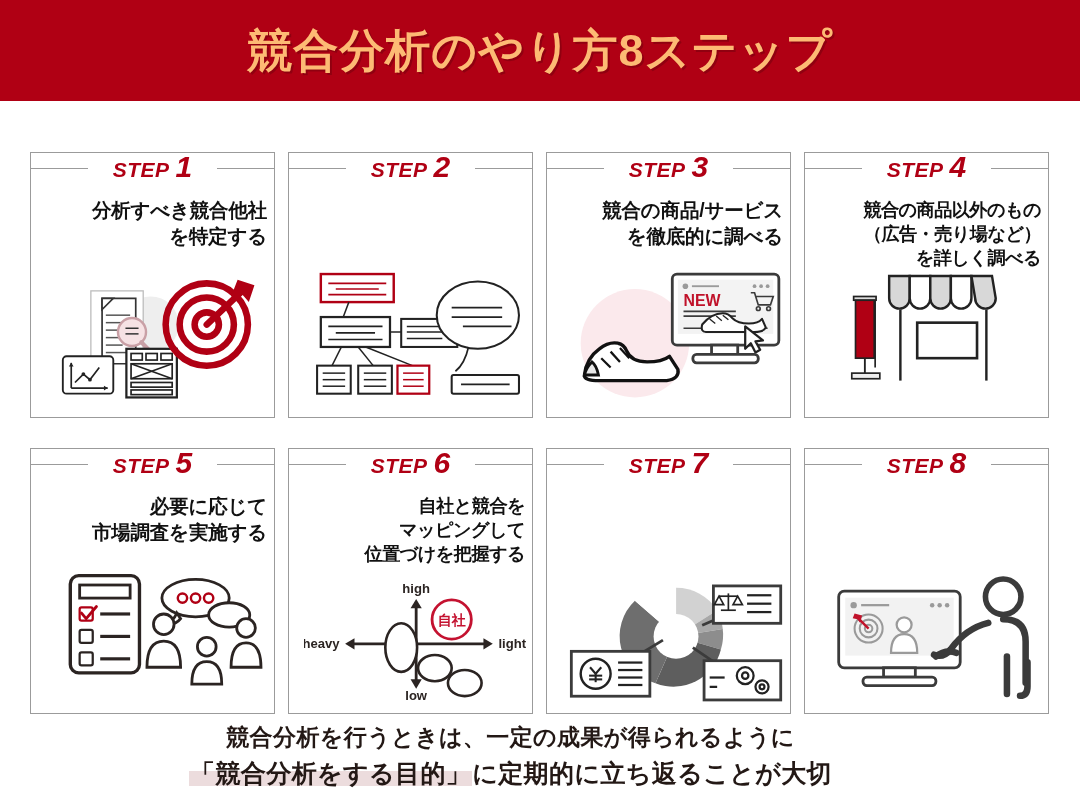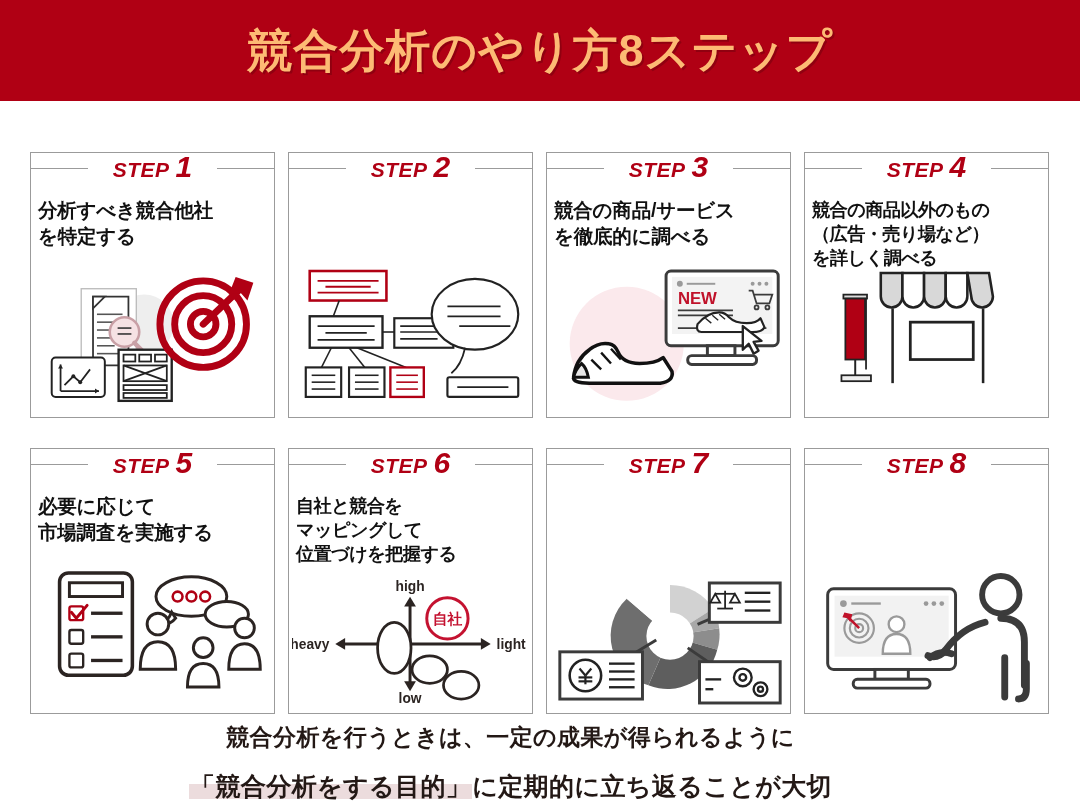--- a/index.html
+++ b/index.html
@@ -84,33 +84,33 @@
     font-style: italic;
     color: #b00014;
     line-height: 0.8;
   }
 
   .card-title {
     position: relative;
     z-index: 2;
     margin-top: 14px;
     padding: 0 8px;
-    text-align: left;
+    text-align: right;
     font-size: 19.5px;
     font-weight: bold;
     color: #111111;
     line-height: 1.32;
     letter-spacing: -0.2px;
     white-space: pre-line;
   }
   .card.small .card-title { font-size: 18.2px; letter-spacing: -0.6px; }
 
   .art {
     position: absolute;
-    left: 4px; right: 0; bottom: 6px;
+    left: 16px; right: 0; bottom: 6px;
     height: 160px;
     z-index: 2;
     text-align: right;
   }
   .art svg { display: block; width: 100%; height: 100%; }
 
   
   .footer {
     position: absolute;
     top: 722px; left: 0; width: 1021px;
@@ -122,21 +122,21 @@
     color: #231815;
     letter-spacing: 0.4px;
     line-height: 1.35;
   }
   .footer-line2 {
     font-size: 25px;
     font-weight: bold;
     color: #231815;
     letter-spacing: 0.4px;
     line-height: 1.4;
-    margin-top: 16px;
+    margin-top: 3px;
   }
   .hl {
     background: linear-gradient(transparent 42%, #ecdcdd 42%, #ecdcdd 97%, transparent 97%);
     padding: 0 1px;
   }
 </style>
 </head>
 <body>
 
 <div class="banner">

